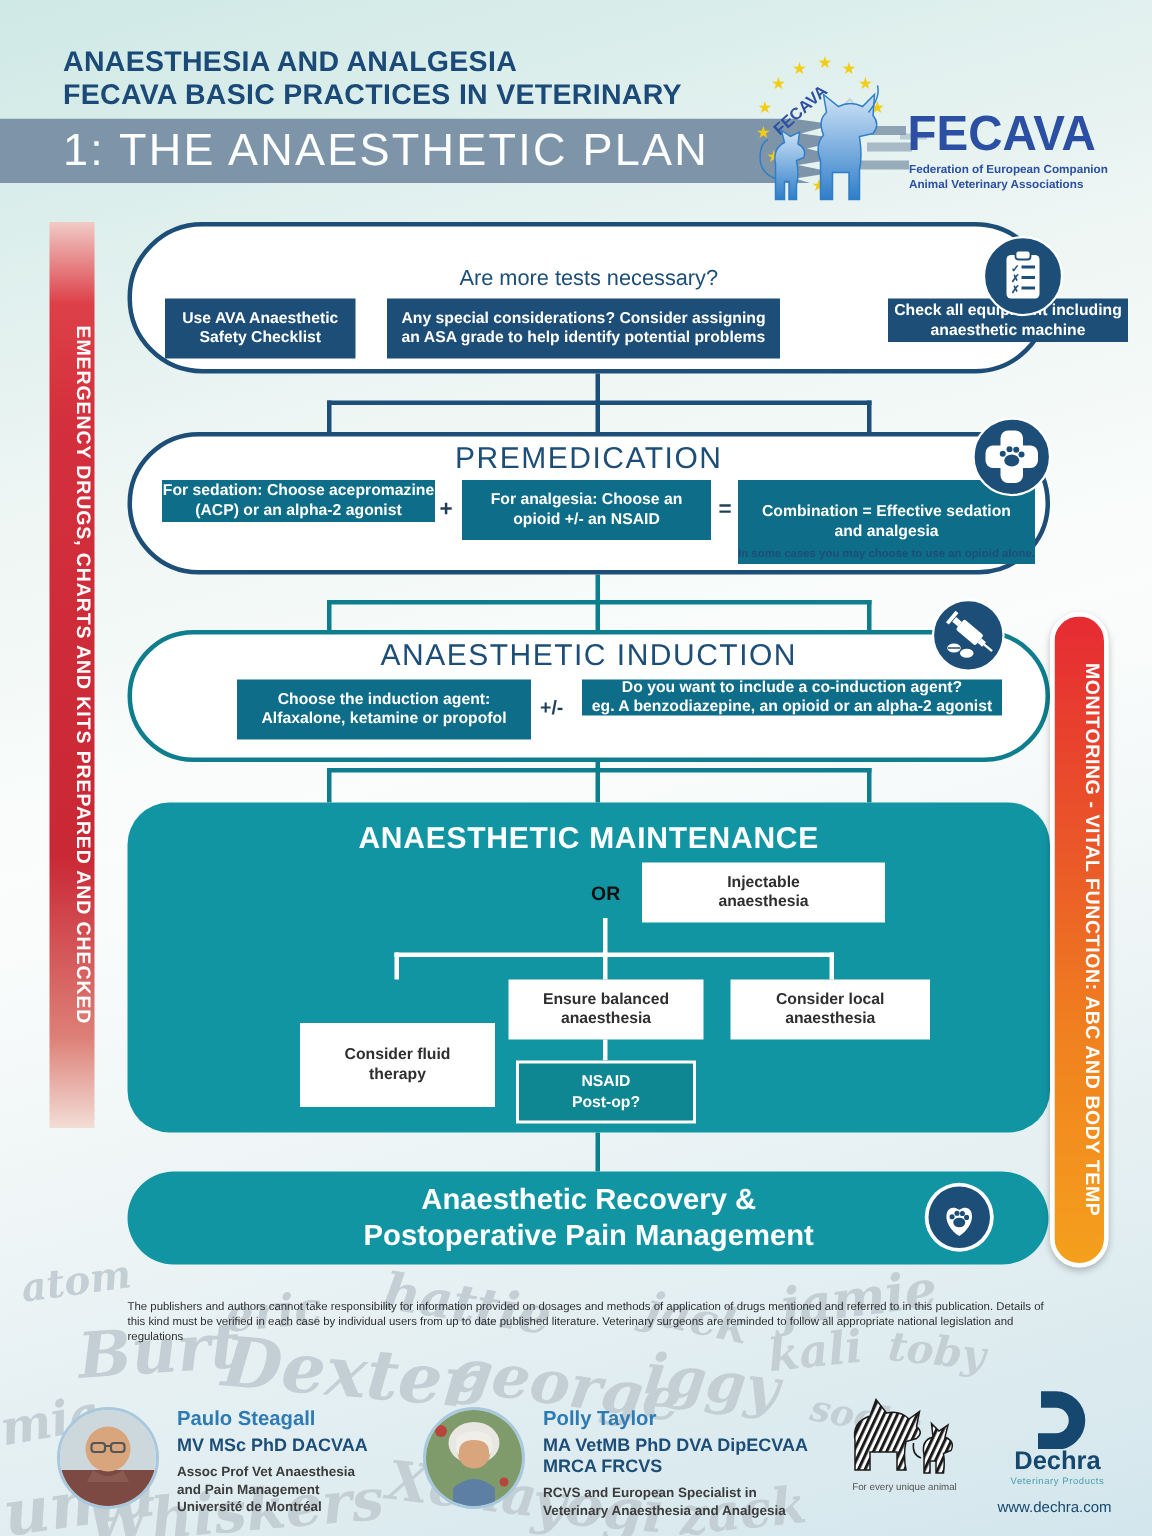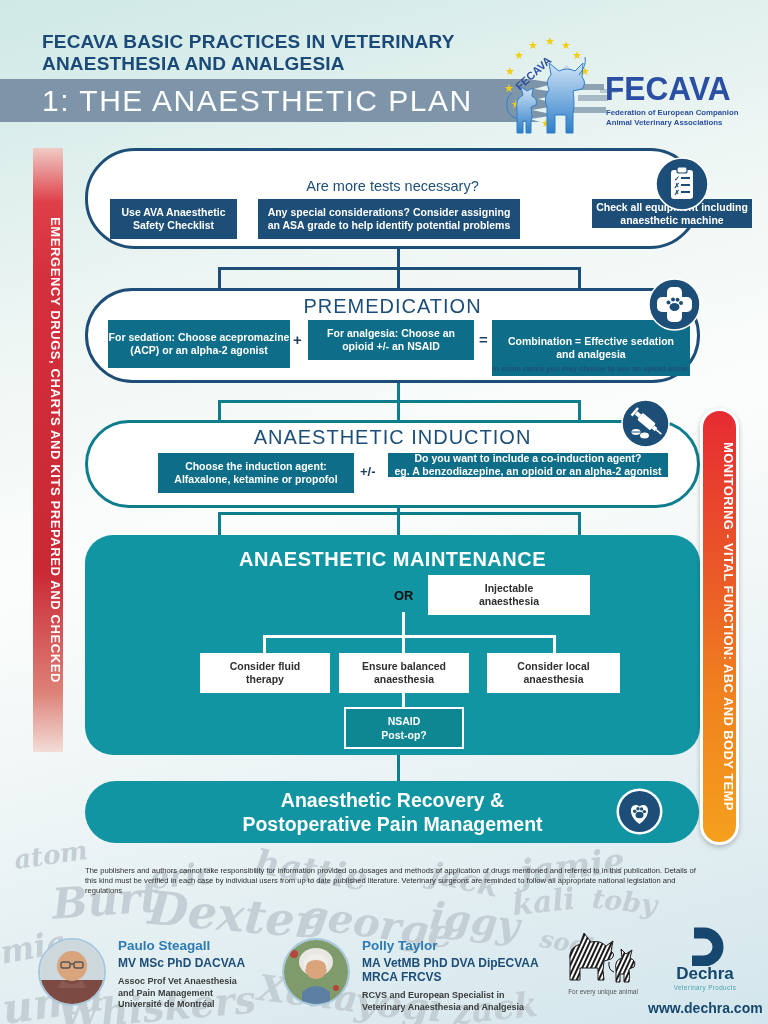--- a/index.html
+++ b/index.html
@@ -49,21 +49,21 @@
   
   .disclaimer{left:85px;top:866px;width:618px;font-size:7.6px;color:#2e2e2e;line-height:10px;z-index:2;}
   .doodle{font-family:"DejaVu Serif",serif;font-style:italic;font-weight:700;color:#c3ced5;z-index:0;}
   .avatar{border-radius:50%;border:2px solid #a8c8de;overflow:hidden;z-index:2;}
   .auth-name{font-size:13.5px;font-weight:800;color:#2e7bb4;z-index:2;}
   .auth-cred{font-size:12px;font-weight:800;color:#1d4e78;line-height:14px;z-index:2;}
   .auth-det{font-size:9px;color:#3c3c3c;line-height:11.5px;z-index:2;font-weight:bold;}
   .unique-caption{font-size:6.5px;color:#555;text-align:center;z-index:2;}
   .dechra-name{font-size:17px;font-weight:800;color:#16476e;text-align:center;z-index:2;}
   .dechra-sub{font-size:6.3px;color:#4aa0ae;letter-spacing:.4px;text-align:center;z-index:2;}
-  .dechra-web{font-size:14px;font-weight:700;color:#16476e;text-align:center;z-index:2;}
+  .dechra-web{font-size:10px;font-weight:400;color:#16476e;text-align:center;z-index:2;}
 </style>
 </head>
 <body>
 
 <div id="poster" data-interactable="false">
 
   <span class="abs doodle" data-interactable="false" style="left:14px;top:840px;font-size:26px;transform:rotate(-8deg);">atom</span>
   <span class="abs doodle" data-interactable="false" style="left:150px;top:858px;font-size:30px;transform:rotate(-5deg);">eric</span>
   <span class="abs doodle" data-interactable="false" style="left:255px;top:850px;font-size:34px;transform:rotate(9deg);">hattie</span>
   <span class="abs doodle" data-interactable="false" style="left:430px;top:862px;font-size:30px;transform:rotate(12deg);">jack</span>
@@ -76,22 +76,22 @@
   <span class="abs doodle" data-interactable="false" style="left:592px;top:886px;font-size:27px;transform:rotate(6deg);">toby</span>
   <span class="abs doodle" data-interactable="false" style="left:0px;top:928px;font-size:32px;transform:rotate(-10deg);">mia</span>
   <span class="abs doodle" data-interactable="false" style="left:58px;top:985px;font-size:38px;transform:rotate(-5deg);">Whiskers</span>
   <span class="abs doodle" data-interactable="false" style="left:258px;top:972px;font-size:36px;transform:rotate(7deg);">Xena</span>
   <span class="abs doodle" data-interactable="false" style="left:355px;top:982px;font-size:38px;transform:rotate(5deg);">yogi</span>
   <span class="abs doodle" data-interactable="false" style="left:452px;top:988px;font-size:34px;transform:rotate(-6deg);">zack</span>
   <span class="abs doodle" data-interactable="false" style="left:540px;top:930px;font-size:24px;transform:rotate(10deg);">socks</span>
   <span class="abs doodle" data-interactable="false" style="left:2px;top:978px;font-size:42px;transform:rotate(-8deg);">uma</span>
 
   <div class="abs hdr-title" data-interactable="false">
+    <div data-interactable="false">ANAESTHESIA AND ANALGESIA</div>
     <div data-interactable="false">FECAVA BASIC PRACTICES IN VETERINARY</div>
-    <div data-interactable="false">ANAESTHESIA AND ANALGESIA</div>
   </div>
 
   <svg class="abs band" data-interactable="false" width="640" height="43" viewBox="0 0 640 43">
     <path fill="#7e95a9" d="M0 0 H528 L556 4 L534 10 L564 14 L538 20 L562 26 L532 31 L556 36 L530 40 L540 43 H0 Z"></path>
     <rect x="566" y="5" width="38" height="6" fill="#7e95a9" opacity=".85"></rect>
     <rect x="578" y="16" width="30" height="6" fill="#7e95a9" opacity=".6"></rect>
     <rect x="562" y="28" width="44" height="6" fill="#7e95a9" opacity=".75"></rect>
     <rect x="600" y="10" width="18" height="4" fill="#7e95a9" opacity=".4"></rect>
   </svg>
   <div class="abs band-text" data-interactable="false">1: THE ANAESTHETIC PLAN</div>
@@ -158,21 +158,21 @@
     <rect x="26" y="34" width="9" height="2" fill="#1d4e78"></rect>
   </svg>
 
   <div class="abs conn navy" style="left:397px;top:249px;width:3px;height:39px;" data-interactable="false"></div>
   <div class="abs conn navy" style="left:218px;top:267px;width:363px;height:3px;" data-interactable="false"></div>
   <div class="abs conn navy" style="left:218px;top:267px;width:3px;height:21px;" data-interactable="false"></div>
   <div class="abs conn navy" style="left:578px;top:267px;width:3px;height:21px;" data-interactable="false"></div>
 
   <div class="abs pill navy" style="left:85px;top:288px;width:615px;height:95px;" data-interactable="false"></div>
   <div class="abs sec-title" style="left:85px;top:295px;width:615px;z-index:3;" data-interactable="false">PREMEDICATION</div>
-  <div class="abs tealbox pre" style="left:108px;top:320px;width:182px;height:48px;" data-interactable="false">For sedation: Choose acepromazine
+  <div class="abs tealbox pre" style="left:108px;top:320px;width:182px;height:28px;" data-interactable="false">For sedation: Choose acepromazine
 (ACP) or an alpha-2 agonist</div>
   <div class="abs op" style="left:293px;top:331px;" data-interactable="false">+</div>
   <div class="abs tealbox pre" style="left:308px;top:320px;width:166px;height:40px;" data-interactable="false">For analgesia: Choose an
 opioid +/- an NSAID</div>
   <div class="abs op" style="left:479px;top:331px;" data-interactable="false">=</div>
   <div class="abs tealbox pre" style="left:492px;top:320px;width:198px;height:56px;" data-interactable="false">Combination = Effective sedation
 and analgesia</div>
   <div class="abs note" style="left:482px;top:364px;width:218px;" data-interactable="false">In some cases you may choose to use an opioid alone.</div>
   <svg class="abs icon-circle" style="left:648px;top:278px;" width="53" height="53" viewBox="0 0 53 53" data-interactable="false">
     <circle cx="26.5" cy="26.5" r="25.5" fill="#1d4e78" stroke="#fff" stroke-width="1.5"></circle>
@@ -222,21 +222,21 @@
   <div class="abs maint-title" style="left:85px;top:548px;z-index:3;width:615px;" data-interactable="false">ANAESTHETIC MAINTENANCE</div>
   <div class="abs or" style="left:394px;top:588px;" data-interactable="false">OR</div>
   <div class="abs whitebox pre" style="left:428px;top:575px;width:162px;height:40px;" data-interactable="false">Injectable
 anaesthesia</div>
 
   <div class="abs conn white" style="left:402px;top:612px;width:3px;height:25px;" data-interactable="false"></div>
   <div class="abs conn white" style="left:263px;top:635px;width:293px;height:3px;" data-interactable="false"></div>
   <div class="abs conn white" style="left:263px;top:635px;width:3px;height:18px;" data-interactable="false"></div>
   <div class="abs conn white" style="left:553px;top:635px;width:3px;height:18px;" data-interactable="false"></div>
   <div class="abs conn white" style="left:402px;top:635px;width:3px;height:18px;" data-interactable="false"></div>
-  <div class="abs whitebox pre" style="left:200px;top:653px;width:130px;height:40px;" data-interactable="false">Consider fluid
+  <div class="abs whitebox pre" style="left:200px;top:682px;width:130px;height:56px;" data-interactable="false">Consider fluid
 therapy</div>
   <div class="abs whitebox pre" style="left:339px;top:653px;width:130px;height:40px;" data-interactable="false">Ensure balanced
 anaesthesia</div>
   <div class="abs whitebox pre" style="left:487px;top:653px;width:133px;height:40px;" data-interactable="false">Consider local
 anaesthesia</div>
   <div class="abs conn white" style="left:402px;top:693px;width:3px;height:14px;" data-interactable="false"></div>
   <div class="abs nsaid pre" style="left:344px;top:707px;width:120px;height:42px;" data-interactable="false">NSAID
 Post-op?</div>
 
   <div class="abs conn teal" style="left:397px;top:755px;width:3px;height:26px;" data-interactable="false"></div>

